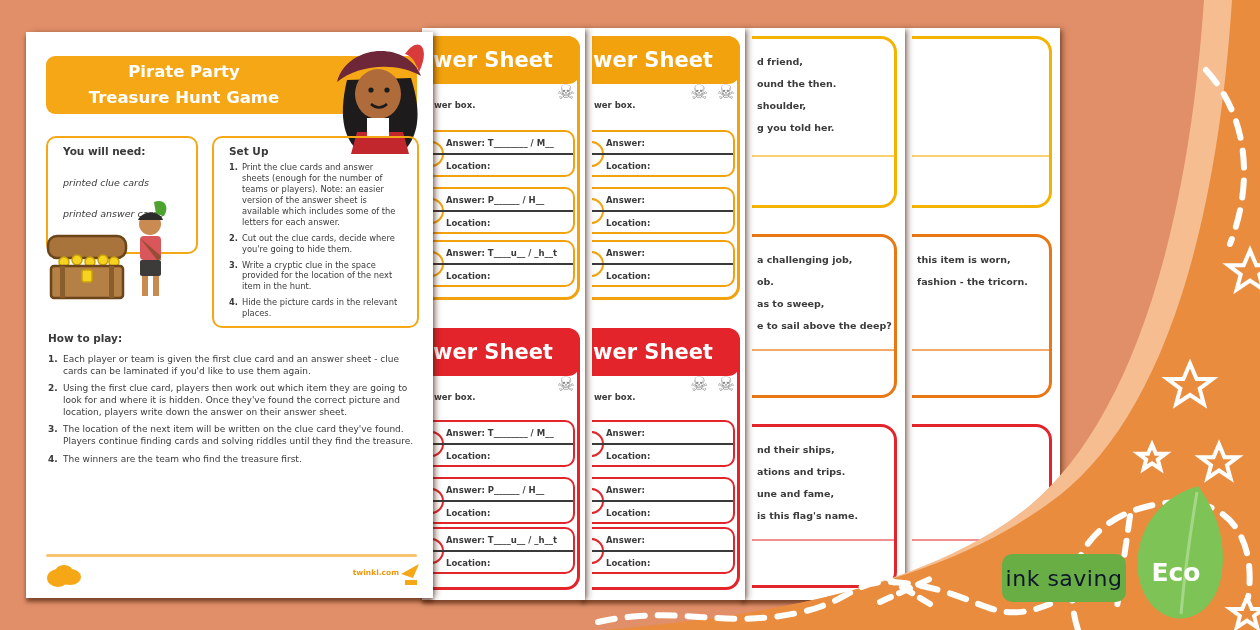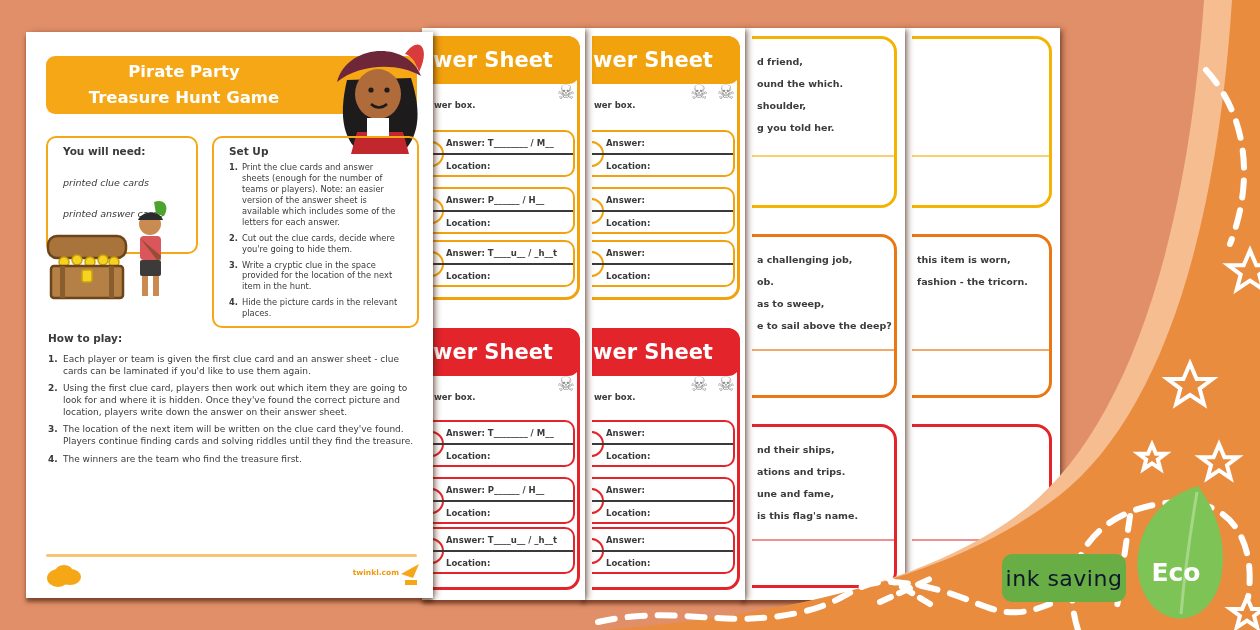--- a/index.html
+++ b/index.html
@@ -78,21 +78,21 @@
         <div class="card-sep sred" style="top:112px;"></div>
       </div>
     </div>
   </div>
 
   <div class="page" style="left:742px;top:28px;width:163px;height:572px;z-index:15;">
     <div class="inner">
       <div class="clue-card cgold" style="top:8px;height:172px;right:8px;">
         <div class="clue-lines">
           <span class="clue-line">d friend,</span>
-          <span class="clue-line">ound the which.</span>
+          <span class="clue-line">ound the then.</span>
           <span class="clue-line">shoulder,</span>
           <span class="clue-line">g you told her.</span>
         </div>
         <div class="card-sep sgold" style="top:116px;"></div>
       </div>
       <div class="clue-card corange" style="top:206px;height:164px;right:8px;">
         <div class="clue-lines">
           <span class="clue-line">a challenging job,</span>
           <span class="clue-line">ob.</span>
           <span class="clue-line">as to sweep,</span>

